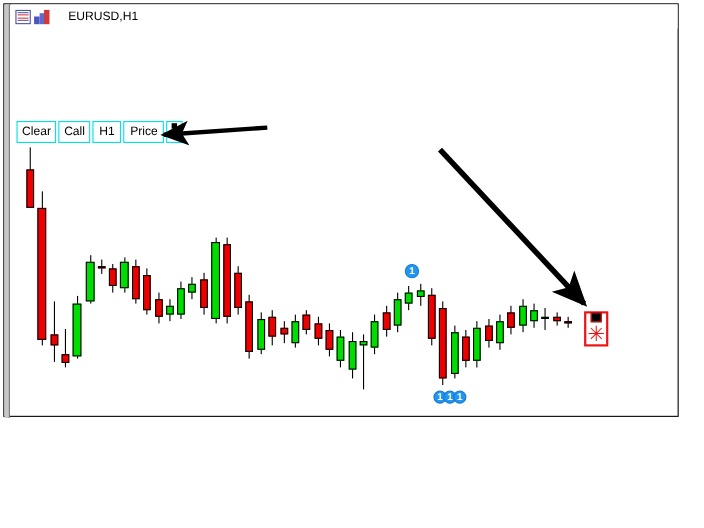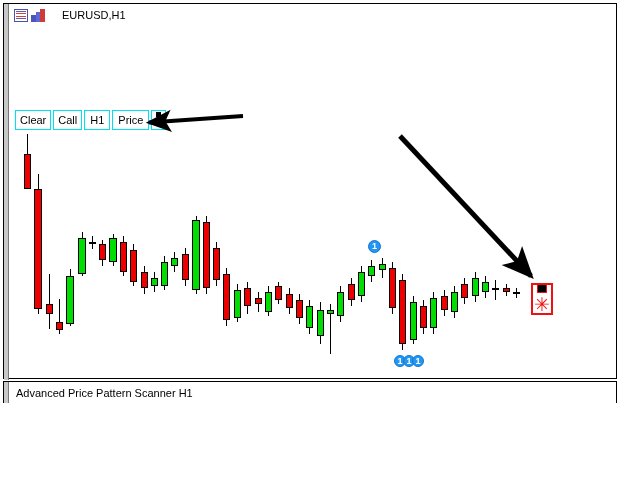--- a/index.html
+++ b/index.html
@@ -542,19 +542,15 @@
         <path d="M0,0.3 L6.4,3.1 L0,5.9 L1.5,3.1 Z" fill="#000000"></path>
       </marker>
     </defs>
 
     <line x1="243" y1="116" x2="149" y2="122.5" stroke="#000000" stroke-width="4" marker-end="url(#ah)"></line>
 
     <line x1="400" y1="136" x2="531" y2="276" stroke="#000000" stroke-width="5" marker-end="url(#ah)"></line>
   </svg>
 
 
-  <div class="statusbar">
-    <div class="gutter"></div>
-    <span class="status-text">Advanced Price Pattern Scanner H1</span>
-  </div>
 
 
 </div>
 
 </body></html>

